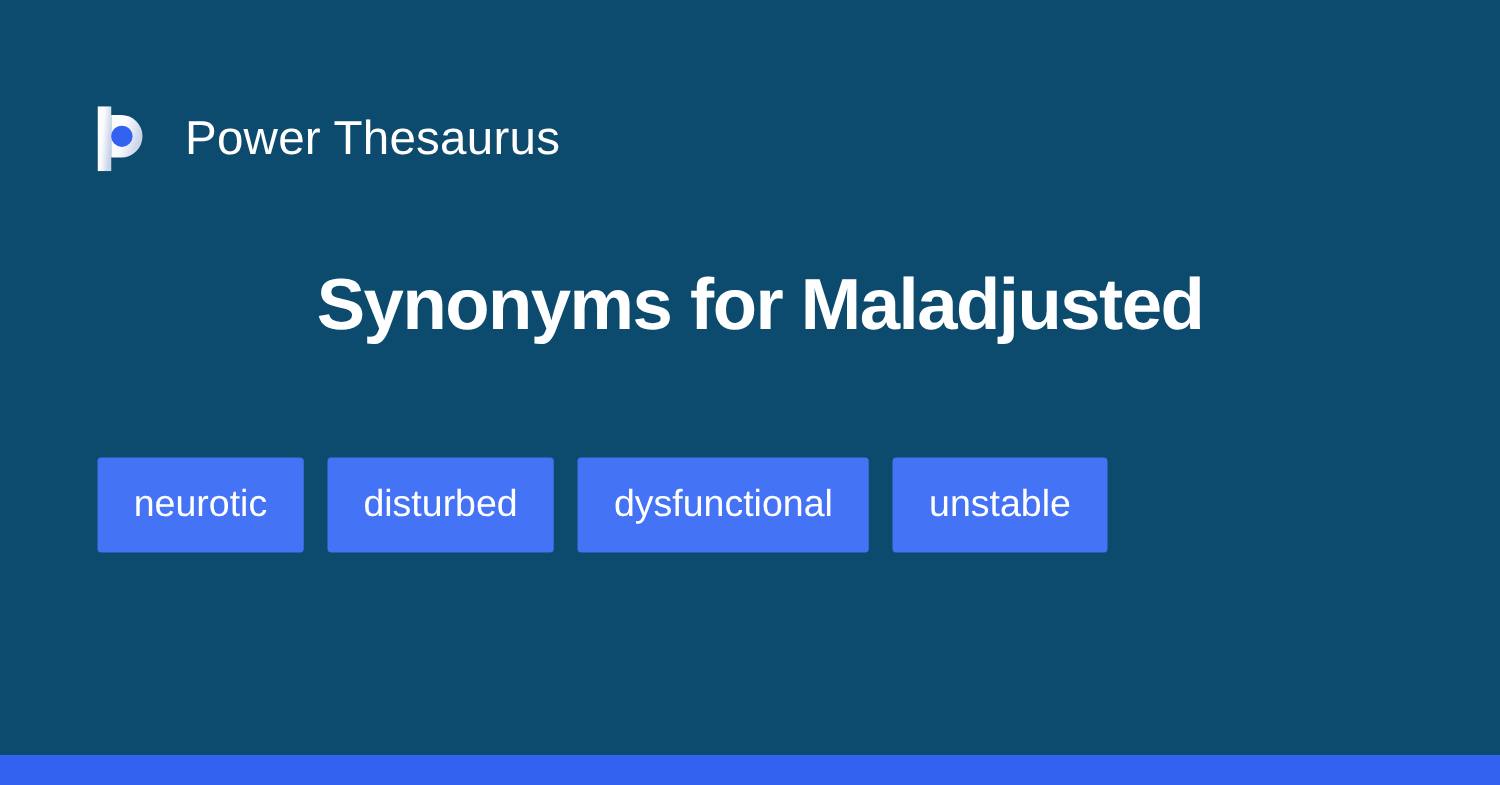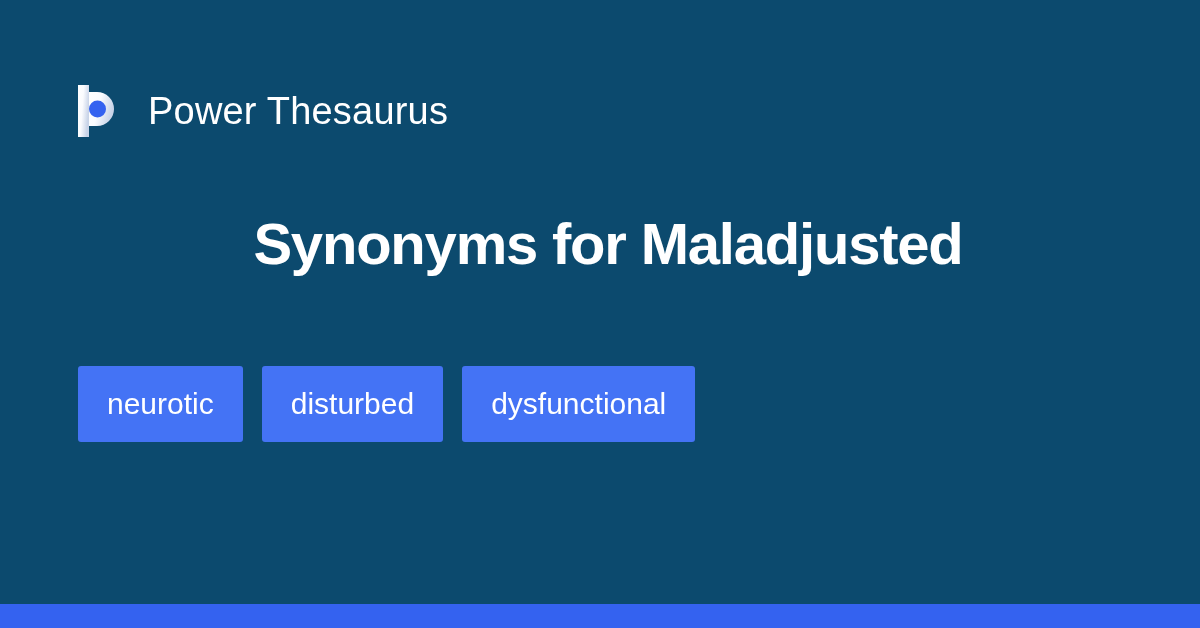--- a/index.html
+++ b/index.html
@@ -118,15 +118,16 @@
     </svg>
     <span class="brand-name">Power Thesaurus</span>
   </div>
 
   <h1 class="title">Synonyms for Maladjusted</h1>
 
   <div class="chips">
     <span class="chip">neurotic</span>
     <span class="chip">disturbed</span>
     <span class="chip">dysfunctional</span>
+    <span class="chip">unstable</span>
   </div>
 
 </div>
 
 </body></html>

